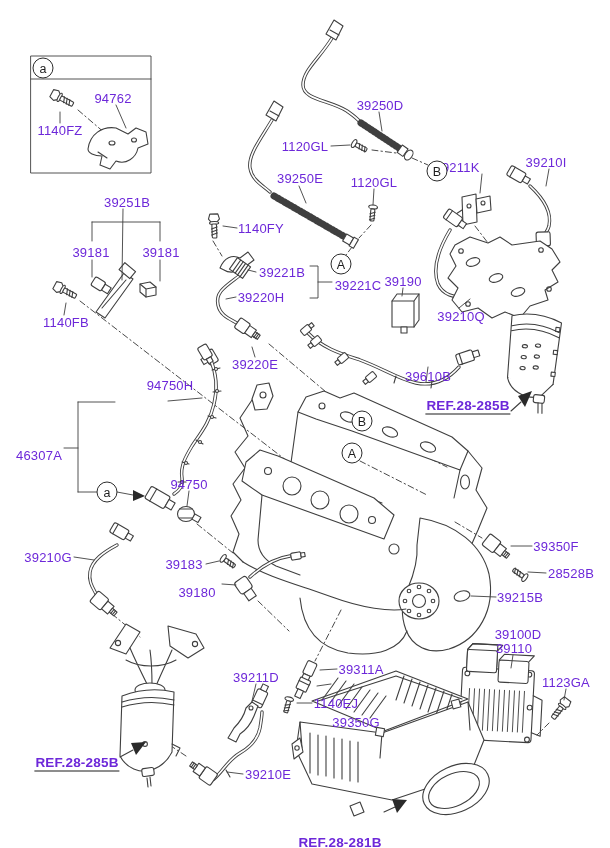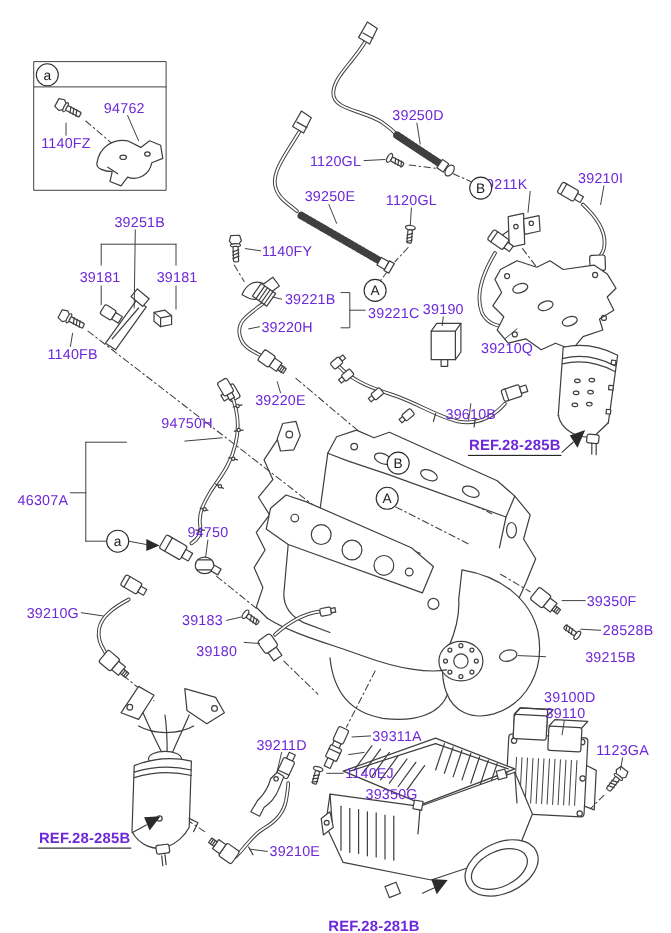--- a/index.html
+++ b/index.html
@@ -495,21 +495,21 @@
       <div class="plabel" style="left: 428px; top: 360px; margin-top: 16px;">39610B</div>
       <div class="plabel ref" style="left: 468px; top: 406px;">REF.28-285B</div>
       <div class="plabel" style="left: 142px; top: 385px; margin-left: 28px;">94750H</div>
       <div class="plabel" style="left: 39px; top: 432px; margin-top: 23px;">46307A</div>
       <div class="plabel" style="left: 189px; top: 484px;">94750</div>
       <div class="plabel" style="left: 48px; top: 557px;">39210G</div>
       <div class="plabel" style="left: 184px; top: 564px;">39183</div>
       <div class="plabel" style="left: 197px; top: 592px;">39180</div>
       <div class="plabel" style="left: 556px; top: 546px;">39350F</div>
       <div class="plabel" style="left: 571px; top: 573px;">28528B</div>
-      <div class="plabel" style="left: 520px; top: 597px; margin-left: 35px;">39215B</div>
+      <div class="plabel" style="left: 520px; top: 597px;">39215B</div>
       <div class="plabel" style="left: 518px; top: 634px;">39100D</div>
       <div class="plabel" style="left: 514px; top: 648px;">39110</div>
       <div class="plabel" style="left: 361px; top: 669px;">39311A</div>
       <div class="plabel" style="left: 256px; top: 677px;">39211D</div>
       <div class="plabel" style="left: 356px; top: 684px; margin-top: 38px;">39350G</div>
       <div class="plabel" style="left: 336px; top: 703px;">1140EJ</div>
       <div class="plabel" style="left: 566px; top: 682px;">1123GA</div>
       <div class="plabel ref" style="left: 77px; top: 763px;">REF.28-285B</div>
       <div class="plabel" style="left: 268px; top: 774px;">39210E</div>
       <div class="plabel ref" style="left: 340px; top: 843px;">REF.28-281B</div>

